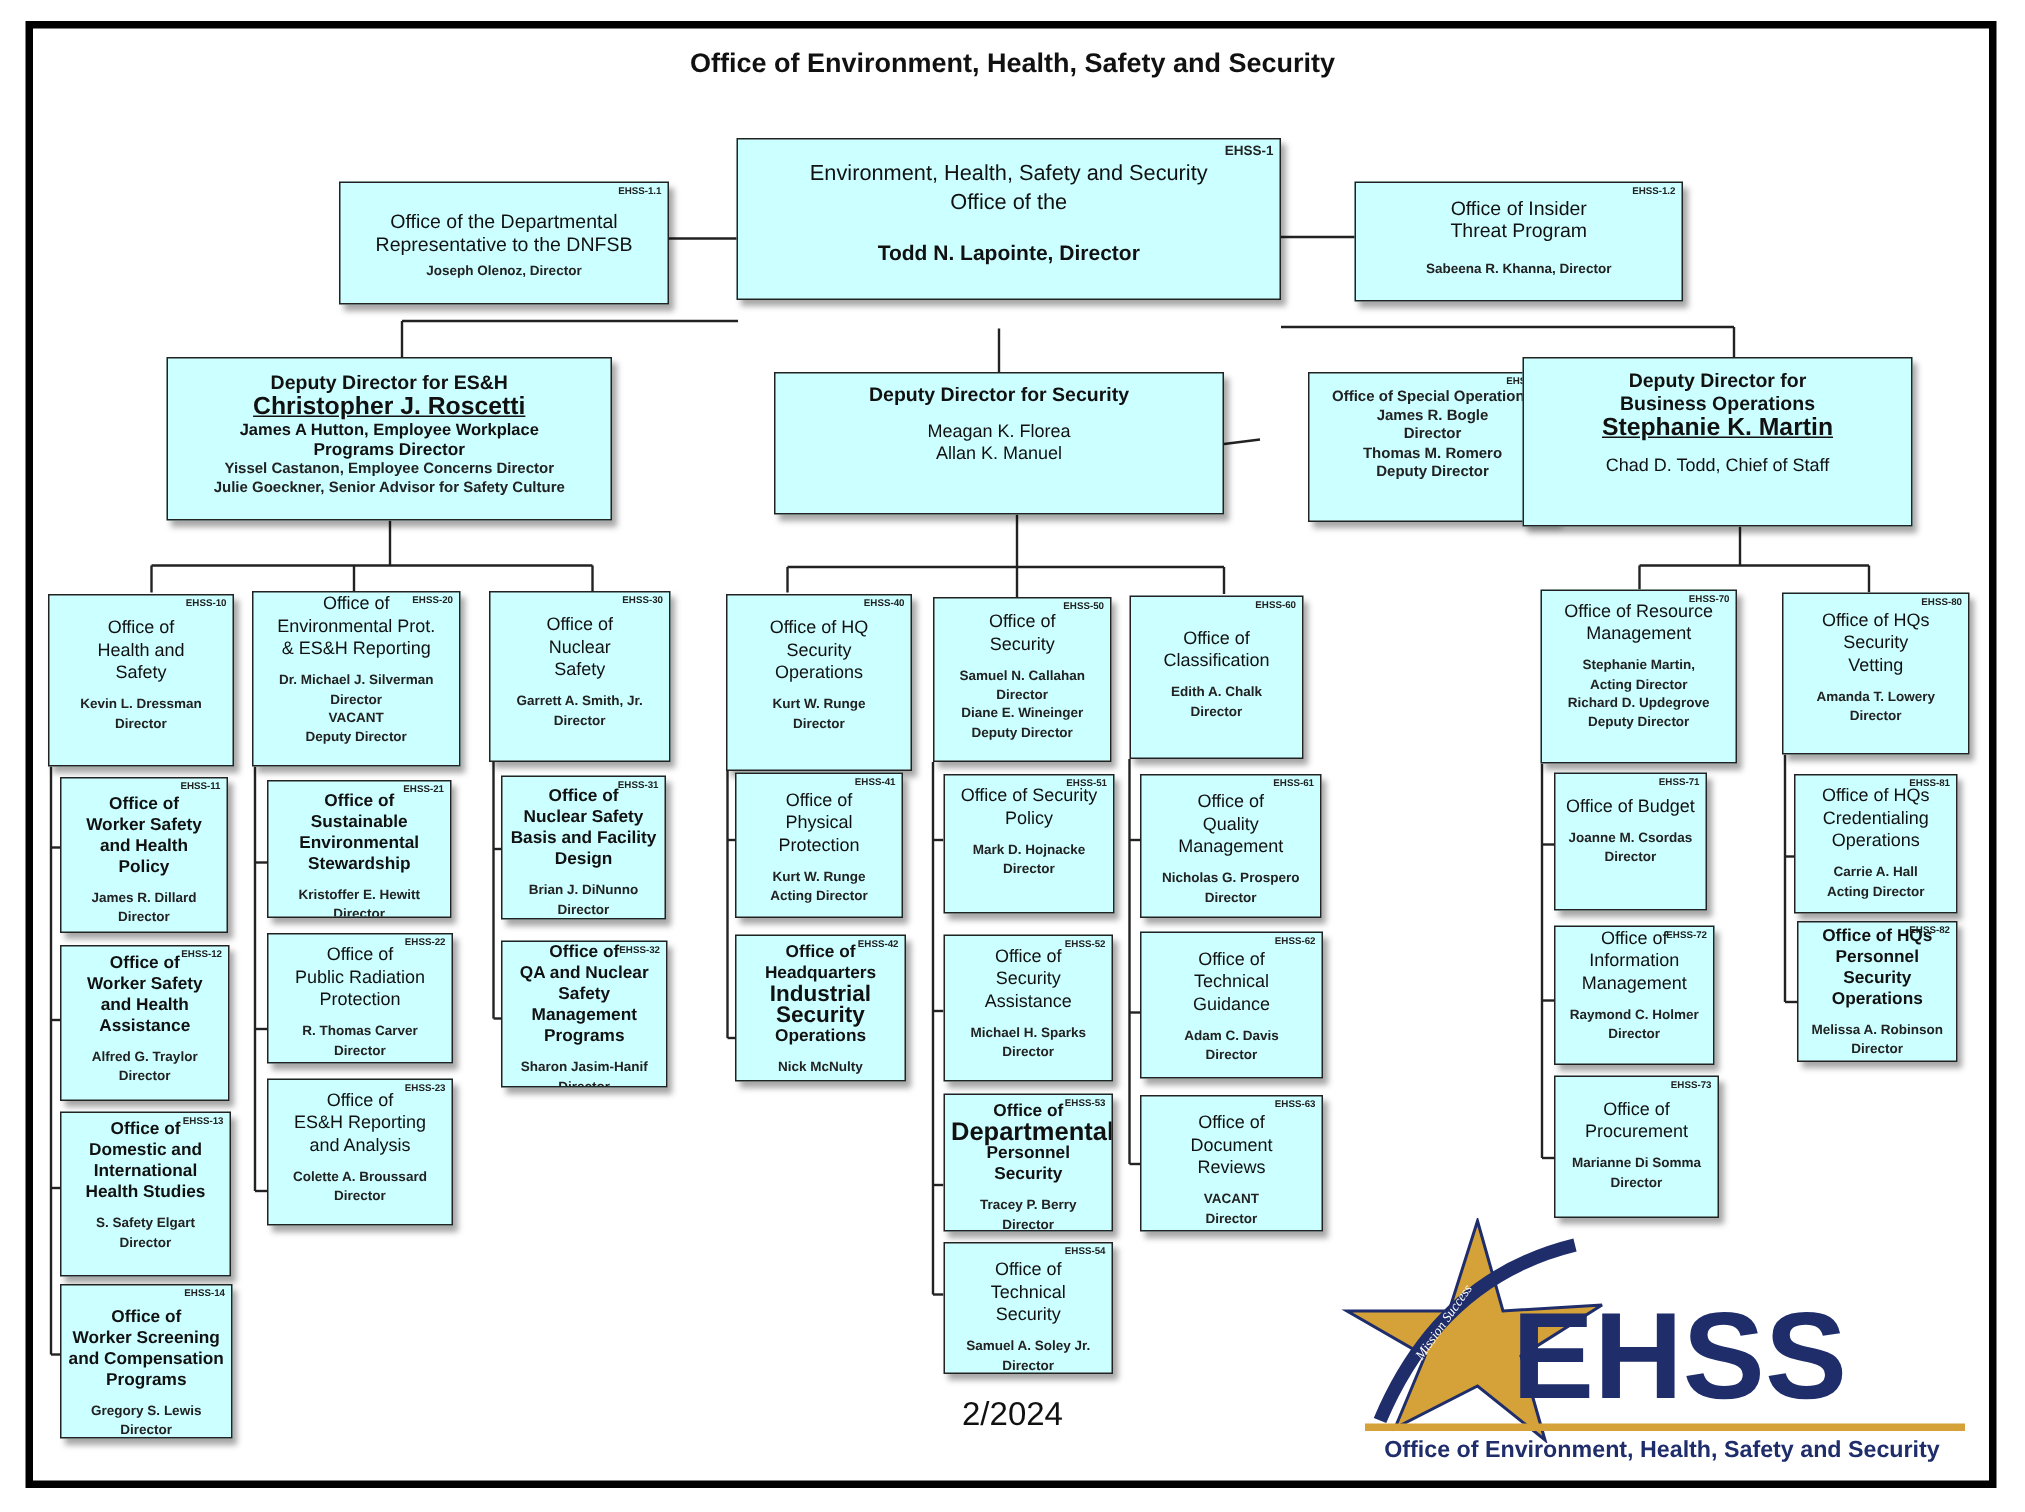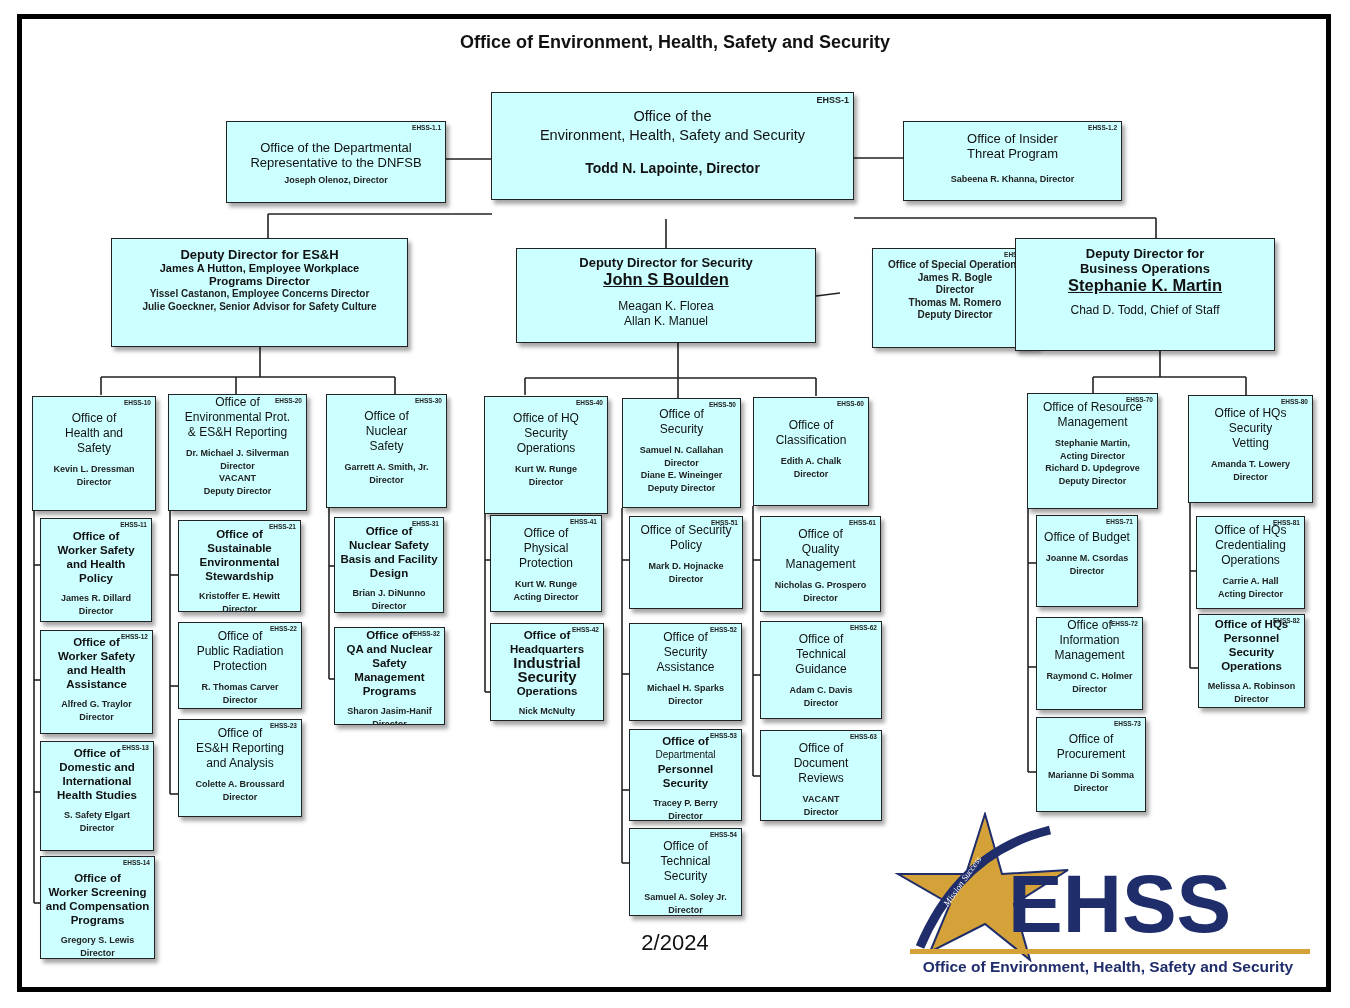--- a/index.html
+++ b/index.html
@@ -91,22 +91,22 @@
     <line x1="1028" y1="772" x2="1036" y2="772"></line>
 
     <line x1="1190" y1="503" x2="1190" y2="668"></line>
     <line x1="1190" y1="571" x2="1196" y2="571"></line>
     <line x1="1190" y1="668" x2="1198" y2="668"></line>
   </g>
 </svg>
 
 <div class="box" style="left:491px;top:92px;width:363px;height:108px;padding-top:14px;">
   <span class="code" style="font-size:9px;">EHSS-1</span>
+  <div class="t tb">Environment, Health, Safety and Security</div>
   <div class="t tb">Office of the</div>
-  <div class="t tb">Environment, Health, Safety and Security</div>
   <div class="sp" style="height:14px"></div>
   <div class="t tb" style="font-weight:bold;font-size:14px;">Todd N. Lapointe, Director</div>
 </div>
 
 <div class="box" style="left:226px;top:121px;width:220px;height:82px;padding-top:18px;">
   <span class="code">EHSS-1.1</span>
   <div class="t">Office of the Departmental</div>
   <div class="t">Representative to the DNFSB</div>
   <div class="sp" style="height:4px"></div>
   <div class="n">Joseph Olenoz, Director</div>
@@ -115,29 +115,29 @@
 <div class="box" style="left:903px;top:121px;width:219px;height:80px;padding-top:9px;">
   <span class="code">EHSS-1.2</span>
   <div class="t">Office of Insider</div>
   <div class="t">Threat Program</div>
   <div class="sp" style="height:12px"></div>
   <div class="n">Sabeena R. Khanna, Director</div>
 </div>
 
 <div class="box" style="left:111px;top:238px;width:297px;height:109px;padding-top:8px;">
   <div class="t" style="font-weight:bold;">Deputy Director for ES&amp;H</div>
+  <div class="t big" style="font-weight:bold;">Christopher J. Roscetti</div>
   <div class="t" style="font-size:11px;line-height:13px;font-weight:bold;">James A Hutton, Employee Workplace</div>
   <div class="t" style="font-size:11.5px;line-height:13px;font-weight:bold;">Programs Director</div>
   <div class="n" style="font-size:10px;">Yissel Castanon, Employee Concerns Director</div>
   <div class="n" style="font-size:10px;">Julie Goeckner, Senior Advisor for Safety Culture</div>
 </div>
 
 <div class="box" style="left:516px;top:248px;width:300px;height:95px;padding-top:6px;">
   <div class="t" style="font-weight:bold;">Deputy Director for Security</div>
-  <div class="t big" style="font-weight:bold;">John S Boulden</div>
   <div class="sp" style="height:10px"></div>
   <div class="t" style="font-size:12px;">Meagan K. Florea</div>
   <div class="t" style="font-size:12px;">Allan K. Manuel</div>
 </div>
 
 <div class="box" style="left:872px;top:248px;width:166px;height:100px;padding-top:10px;">
   <span class="code">EHSS-1.3</span>
   <div class="n" style="font-size:10px;">Office of Special Operations</div>
   <div class="n" style="font-size:10px;">James R. Bogle</div>
   <div class="n" style="font-size:10px;">Director</div>
@@ -323,21 +323,21 @@
       <div class="t nm">Office of</div>
       <div class="t nm">Security</div>
       <div class="t nm">Assistance</div>
       <div class="sp"></div>
       <div class="n">Michael H. Sparks</div>
       <div class="n">Director</div>
     </div>
     <div class="box" style="left: 629px; top: 729px; width: 113px; height: 92px; padding-top: 4px;">
       <span class="code">EHSS-53</span>
       <div class="t nm" style="font-size: 11.5px; line-height: 14px; font-weight: bold;">Office of</div>
-      <div class="t nm" style="font-size: 10px; line-height: 14px; font-weight: normal;">Departmental</div>
+      <div class="t nm" style="font-size: 17px; line-height: 14px; font-weight: bold;">Departmental</div>
       <div class="t nm" style="font-size: 11.5px; line-height: 14px; font-weight: bold;">Personnel</div>
       <div class="t nm" style="font-size: 11.5px; line-height: 14px; font-weight: bold;">Security</div>
       <div class="sp"></div>
       <div class="n">Tracey P. Berry</div>
       <div class="n">Director</div>
     </div>
     <div class="box" style="left: 629px; top: 828px; width: 113px; height: 88px; padding-top: 10px;">
       <span class="code">EHSS-54</span>
       <div class="t nm">Office of</div>
       <div class="t nm">Technical</div>

